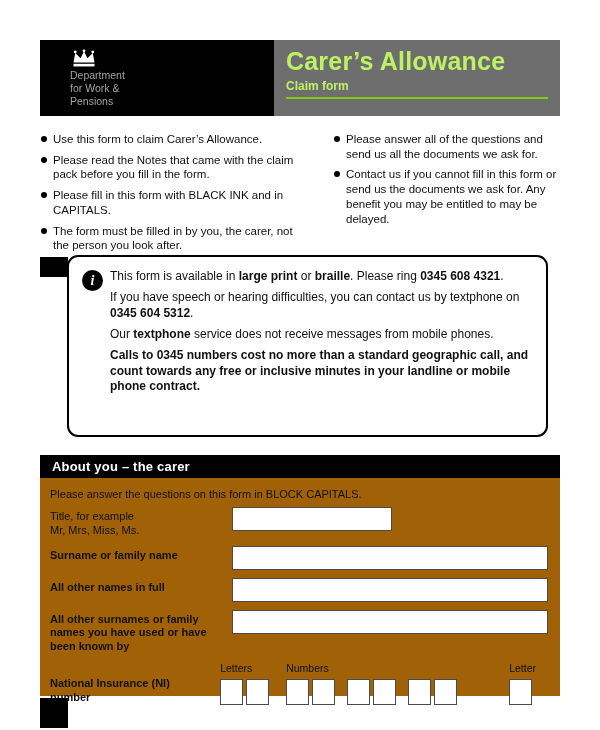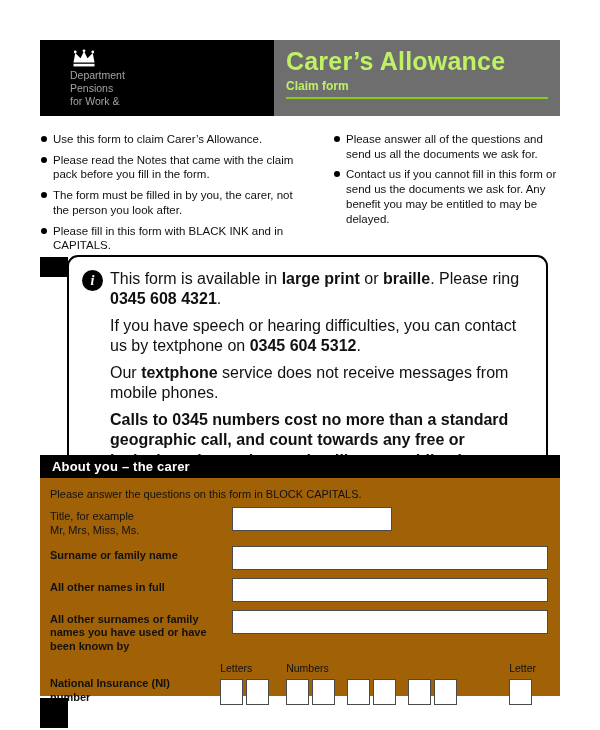--- a/index.html
+++ b/index.html
@@ -29,21 +29,21 @@
   .intro li { position:relative; padding-left:13px; font-size:11.5px; line-height:1.28; margin-bottom:6px; }
   .intro li::before { content:""; position:absolute; left:1px; top:4px; width:6px; height:6px; background:#000; border-radius:50%; }
 
   
   .info-tab { position:absolute; left:40px; top:257px; width:28px; height:20px; background:#000; }
   .infobox { position:absolute; left:67px; top:255px; width:481px; min-height:182px; background:#fff;
              border:2px solid #000; border-radius:11px; padding:12px 14px 8px 41px; }
   .info-icon { position:absolute; left:13px; top:13px; width:21px; height:21px; background:#000; color:#fff;
                border-radius:50%; font-weight:bold; font-size:14px; display:flex; align-items:center; justify-content:center;
                font-family:"Liberation Serif", serif; font-style:italic; }
-  .infobox p { font-size:16px; line-height:1.28; margin-bottom:6px; }
+  .infobox p { font-size:12px; line-height:1.28; margin-bottom:6px; }
   .infobox p b { font-weight:bold; }
 
   
   .section-header { position:absolute; left:40px; top:455px; width:520px; height:23px; background:#000; color:#fff;
                     font-weight:bold; font-size:13px; padding:4px 0 0 12px; letter-spacing:.2px; }
   .form-area { position:absolute; left:40px; top:478px; width:520px; height:218px; background:#a16207; padding:8px 10px 0 8px; }
   .instruction { font-size:11px; padding:2px 0 7px 2px; }
 
   .field { display:flex; align-items:flex-start; margin-bottom:8px; }
   .field .label { width:184px; font-size:11px; font-weight:bold; line-height:1.25; padding:3px 8px 0 2px; }
@@ -75,35 +75,35 @@
   <header class="masthead">
     <div class="logo-box">
       <svg class="crown" viewBox="0 0 32 22">
         <path d="M4 15 L6 4 L12 10 L16 2 L20 10 L26 4 L28 15 Z" fill="#ffffff"></path>
         <circle cx="6" cy="3" r="1.6" fill="#ffffff"></circle>
         <circle cx="16" cy="1.6" r="1.6" fill="#ffffff"></circle>
         <circle cx="26" cy="3" r="1.6" fill="#ffffff"></circle>
         <rect x="4" y="16.5" width="24" height="3" fill="#ffffff"></rect>
       </svg>
       <div class="dept-line">Department</div>
+      <div class="dept-line">for Work &amp;</div>
       <div class="dept-line">Pensions</div>
-      <div class="dept-line">for Work &amp;</div>
     </div>
     <div class="title-box">
       <div class="main-title">Carer’s Allowance</div>
       <div class="sub-title">Claim form</div>
     </div>
   </header>
 
   <section class="intro">
     <ul class="col-left">
       <li>Use this form to claim Carer’s Allowance.</li>
       <li>Please read the Notes that came with the claim pack before you fill in the form.</li>
+      <li>Please fill in this form with BLACK INK and in CAPITALS.</li>
       <li>The form must be filled in by you, the carer, not the person you look after.</li>
-      <li>Please fill in this form with BLACK INK and in CAPITALS.</li>
     </ul>
     <ul class="col-right">
       <li>Please answer all of the questions and send us all the documents we ask for.</li>
       <li>Contact us if you cannot fill in this form or send us the documents we ask for. Any benefit you may be entitled to may be delayed.</li>
     </ul>
   </section>
 
   <div class="info-tab"></div>
   <div class="infobox">
     <div class="info-icon">i</div>

